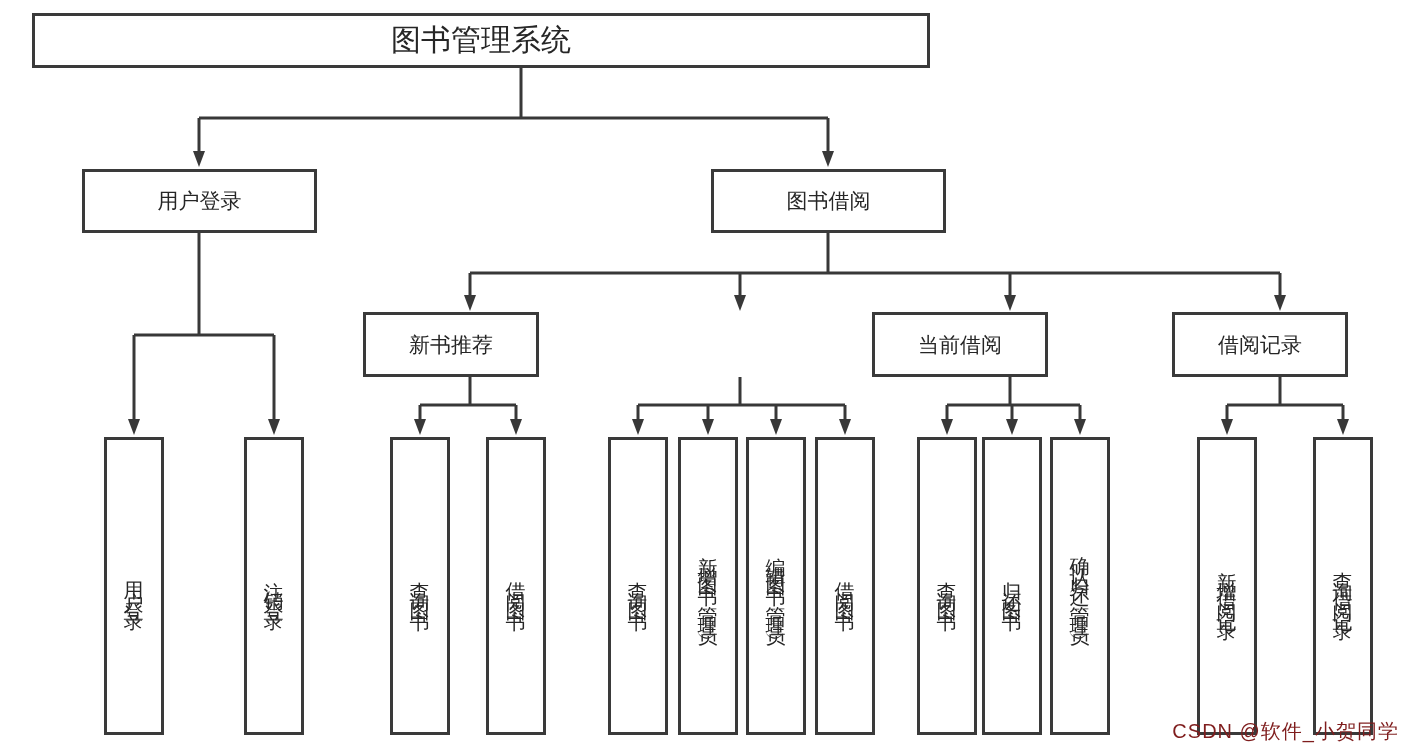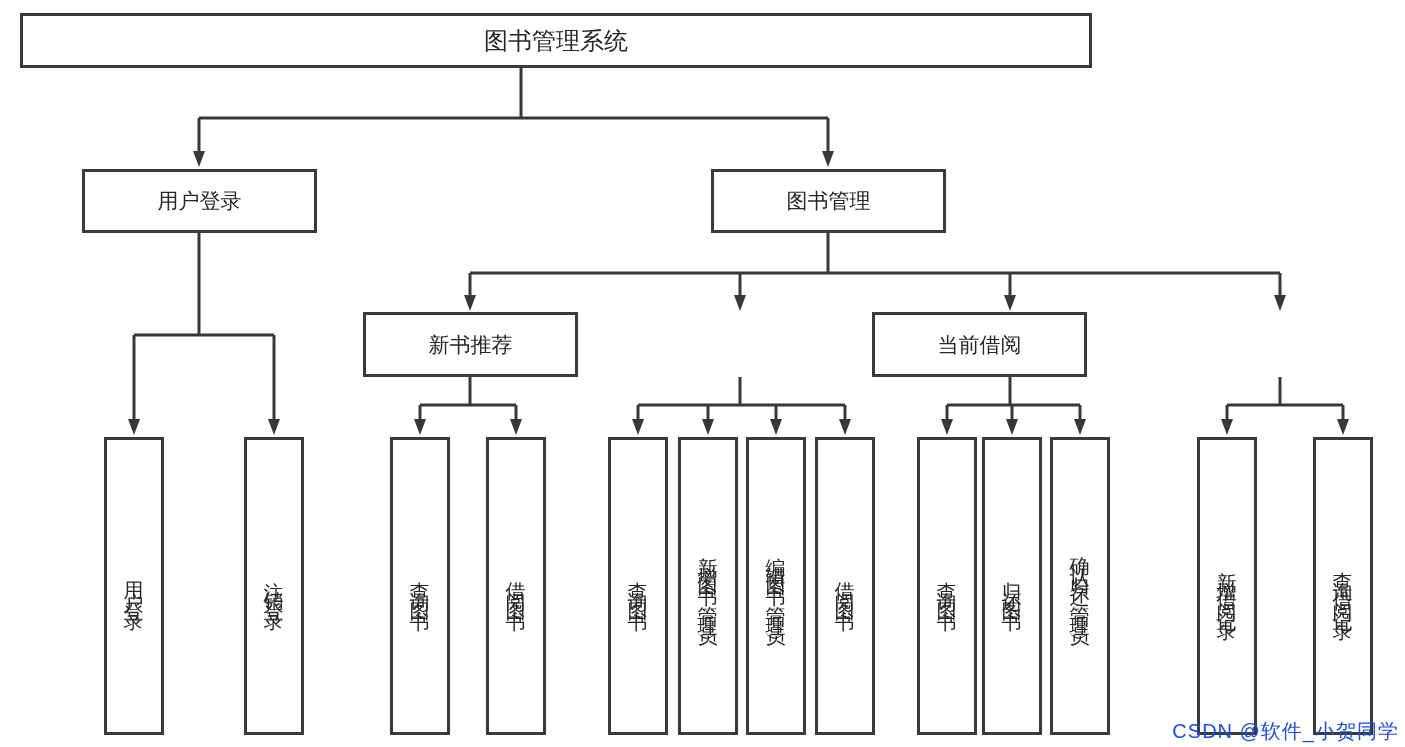--- a/index.html
+++ b/index.html
@@ -28,35 +28,35 @@
     box-sizing: border-box;
     border: 3px solid #3a3a3a;
     background: #ffffff;
     display: flex;
     align-items: center;
     justify-content: center;
     color: #262626;
     text-align: center;
   }
   .root {
-    left: 20px;
+    left: 32px;
     top: 13px;
-    width: 1072px;
+    width: 898px;
     height: 55px;
-    font-size: 24px;
+    font-size: 30px;
   }
   .lvl2 {
     top: 169px;
     width: 235px;
     height: 64px;
     font-size: 21px;
   }
   .lvl3 {
     top: 312px;
-    width: 215px;
+    width: 176px;
     height: 65px;
     font-size: 21px;
   }
   .leaf {
     top: 437px;
     width: 60px;
     height: 298px;
     font-size: 20px;
   }
   .vtext {
@@ -64,21 +64,21 @@
     text-orientation: mixed;
     letter-spacing: 0.5em;
     line-height: 1;
     white-space: nowrap;
   }
   .watermark {
     position: absolute;
     right: 6px;
     bottom: 2px;
     font-size: 20px;
-    color: #1d4ed8;
+    color: #7f1d1d;
     letter-spacing: 1px;
     z-index: 5;
   }
 </style>
 </head>
 <body>
 
 <div id="stage">
 
   <svg id="connectors" viewBox="0 0 1405 747" xmlns="http://www.w3.org/2000/svg">
@@ -123,28 +123,31 @@
   </svg>
 
   <div class="box root">
     <span>图书管理系统</span>
   </div>
 
   <div class="box lvl2" style="left:82px">
     <span>用户登录</span>
   </div>
   <div class="box lvl2" style="left:711px">
-    <span>图书管理</span>
+    <span>图书借阅</span>
   </div>
 
   <div class="box lvl3" style="left:363px">
     <span>新书推荐</span>
   </div>
   <div class="box lvl3" style="left:872px">
     <span>当前借阅</span>
+  </div>
+  <div class="box lvl3" style="left:1172px">
+    <span>借阅记录</span>
   </div>
 
   <div class="box leaf" style="left:104px">
     <span class="vtext">用户登录</span>
   </div>
   <div class="box leaf" style="left:244px">
     <span class="vtext">注销登录</span>
   </div>
 
   <div class="box leaf" style="left:390px">

